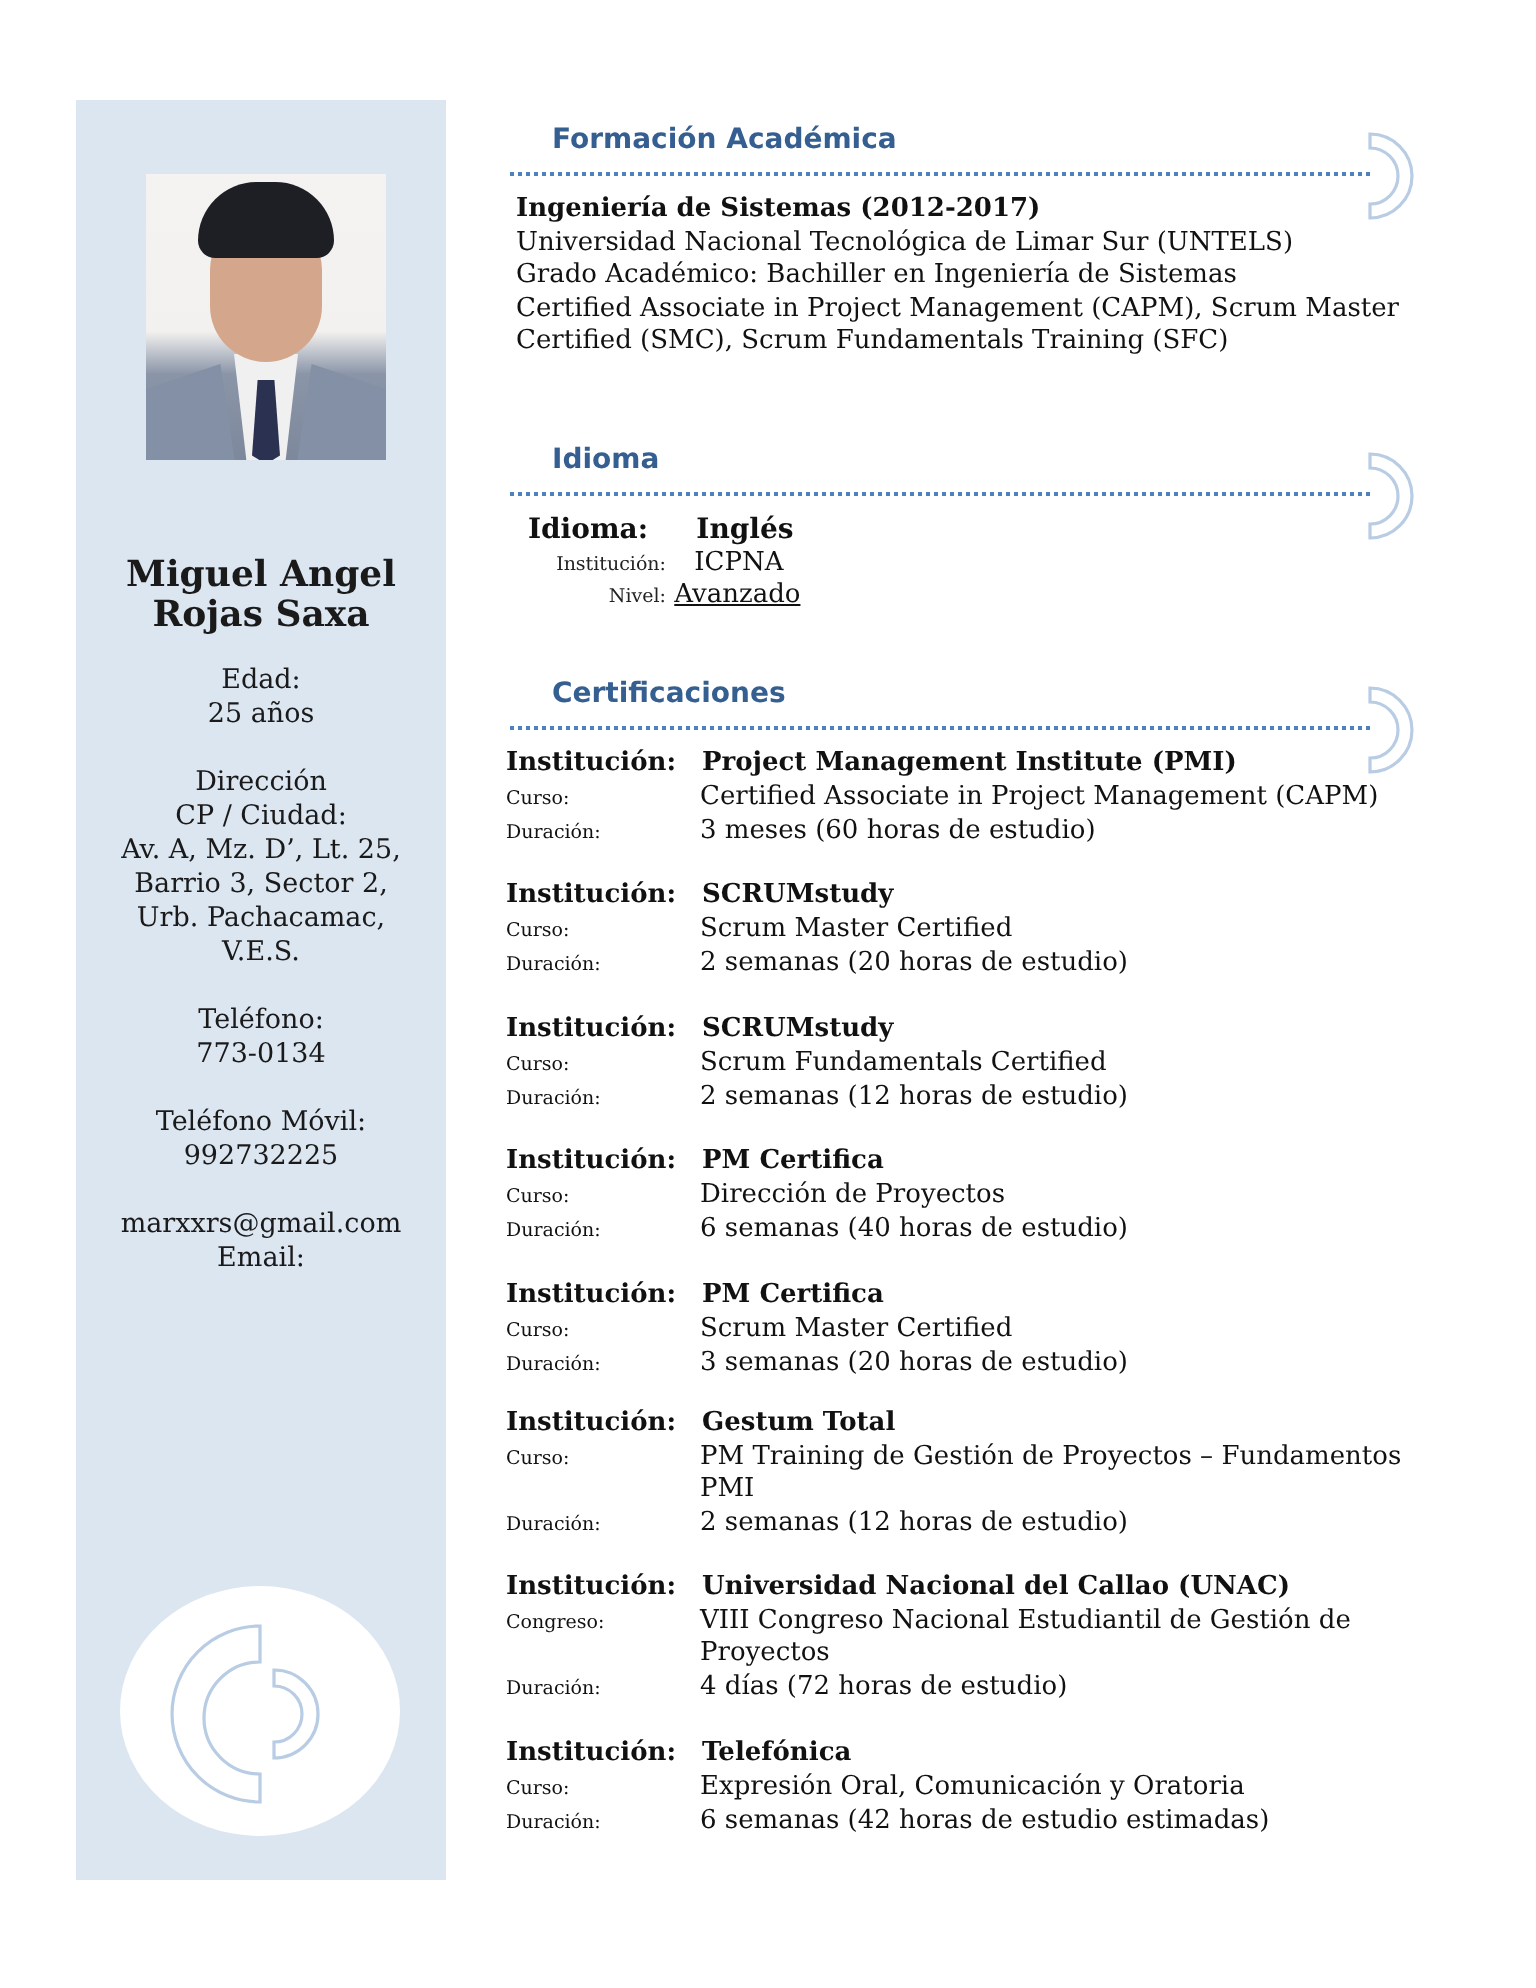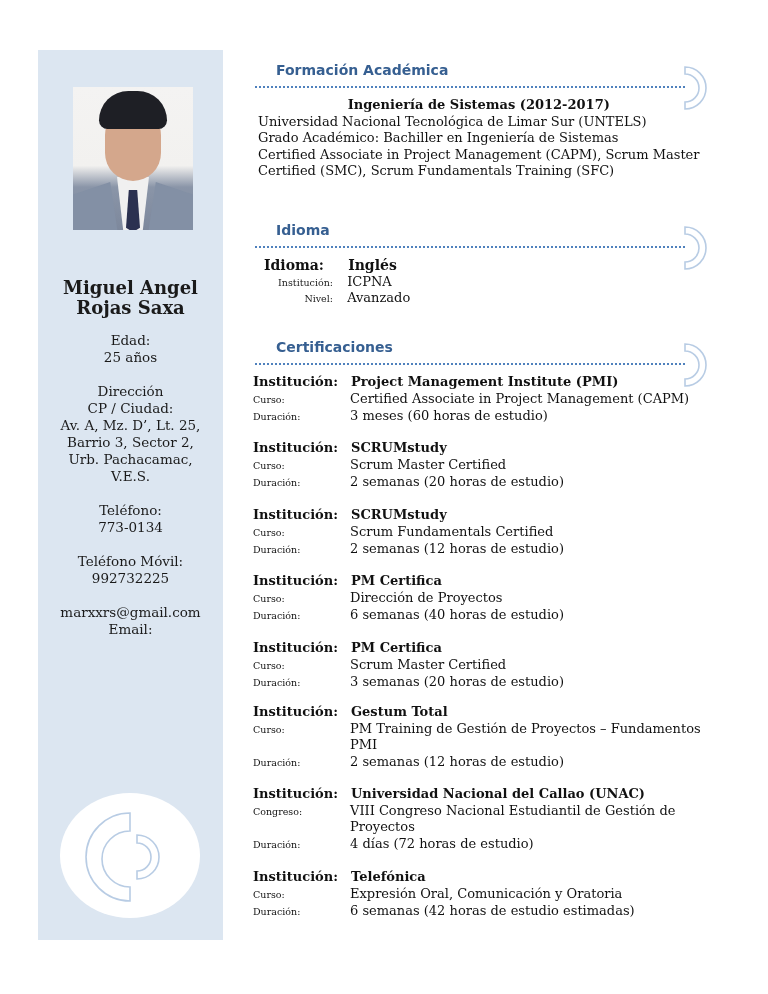--- a/index.html
+++ b/index.html
@@ -39,21 +39,21 @@
   .sec-title {
     position:absolute; left:23px; top:0; font-family:"DejaVu Sans","Liberation Sans",sans-serif; font-weight:bold;
     font-size:14px; color:#365f91; white-space:nowrap;text-align:right;
   }
   .sec-dots {
     position:absolute; left:2px; top:24px; width:430px; height:0; border-top:2px dotted #4f81bd;
   }
   .sec-arc { position:absolute; left:430px; top:4px; }
 
   .edu { position:absolute; left:5px; top:97px; font-size:13px; line-height:16.6px; }
-  .edu .b { font-weight:bold;text-align:center; }
+  .edu .b { font-weight:bold; }
 
   .row { position:absolute; left:0; font-size:13px; line-height:16.6px; white-space:nowrap; }
   .lbl-big { display:inline-block; font-weight:bold; text-align:center; }
   .lbl-small { display:inline-block; font-size:9.5px; text-align:right; color:#222; }
   .valb { font-weight:bold; }
 
   .cert { position:absolute; left:0; width:470px; }
   .cert .line { display:flex; font-size:13px; line-height:16.6px; }
   .cert .l1 .k { width:82px; text-align:right; font-weight:bold; flex:none; }
   .cert .l1 .v { margin-left:16px; font-weight:bold; }
@@ -140,21 +140,21 @@
   <div class="row" style="top:257px; left:0;">
     <span class="lbl-big" style="width:82px; font-size:14px;">Idioma:</span>
     <span class="valb" style="margin-left:9px; font-size:14px;">Inglés</span>
   </div>
   <div class="row" style="top:274px;">
     <span class="lbl-small" style="width:80px;">Institución:</span>
     <span style="margin-left:10px;">ICPNA</span>
   </div>
   <div class="row" style="top:290px;">
     <span class="lbl-small" style="width:80px;">Nivel:</span>
-    <span style="margin-left:10px;">Avanzado</span>
+    <span style="text-decoration:underline;">Avanzado</span>
   </div>
 
   <div class="sec-head" style="top:339px;">
     <div class="sec-title">Certificaciones</div>
     <div class="sec-dots"></div>
     <svg class="sec-arc" width="30" height="44" viewBox="0 0 30 44">
       <path d="M2 1 A21 21 0 0 1 2 43 L2 36 A14 14 0 0 0 2 8 Z" fill="none" stroke="#b8cce4" stroke-width="1.6"></path>
     </svg>
   </div>
 

